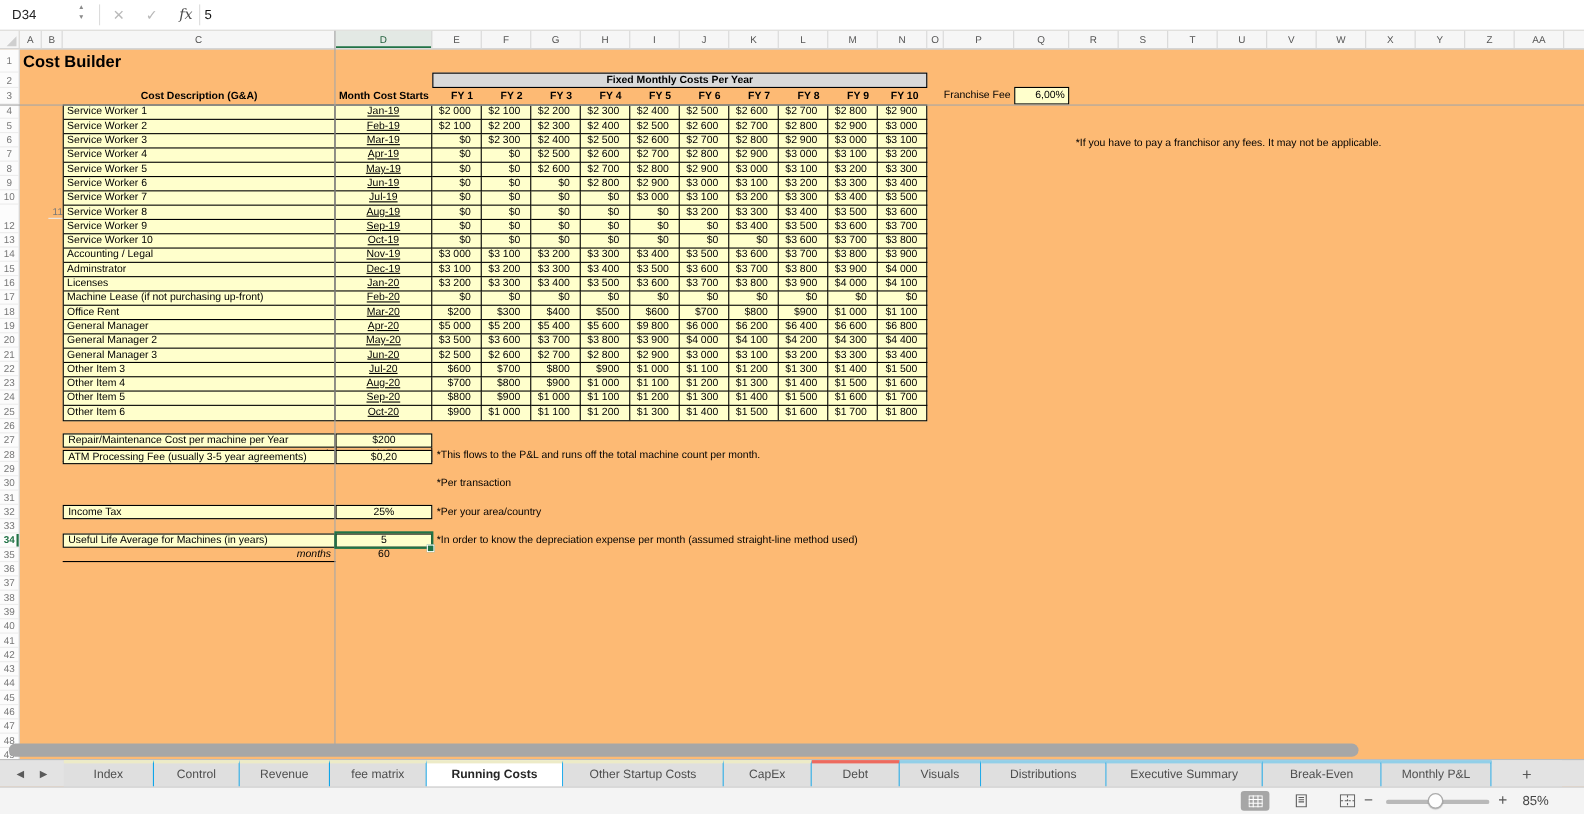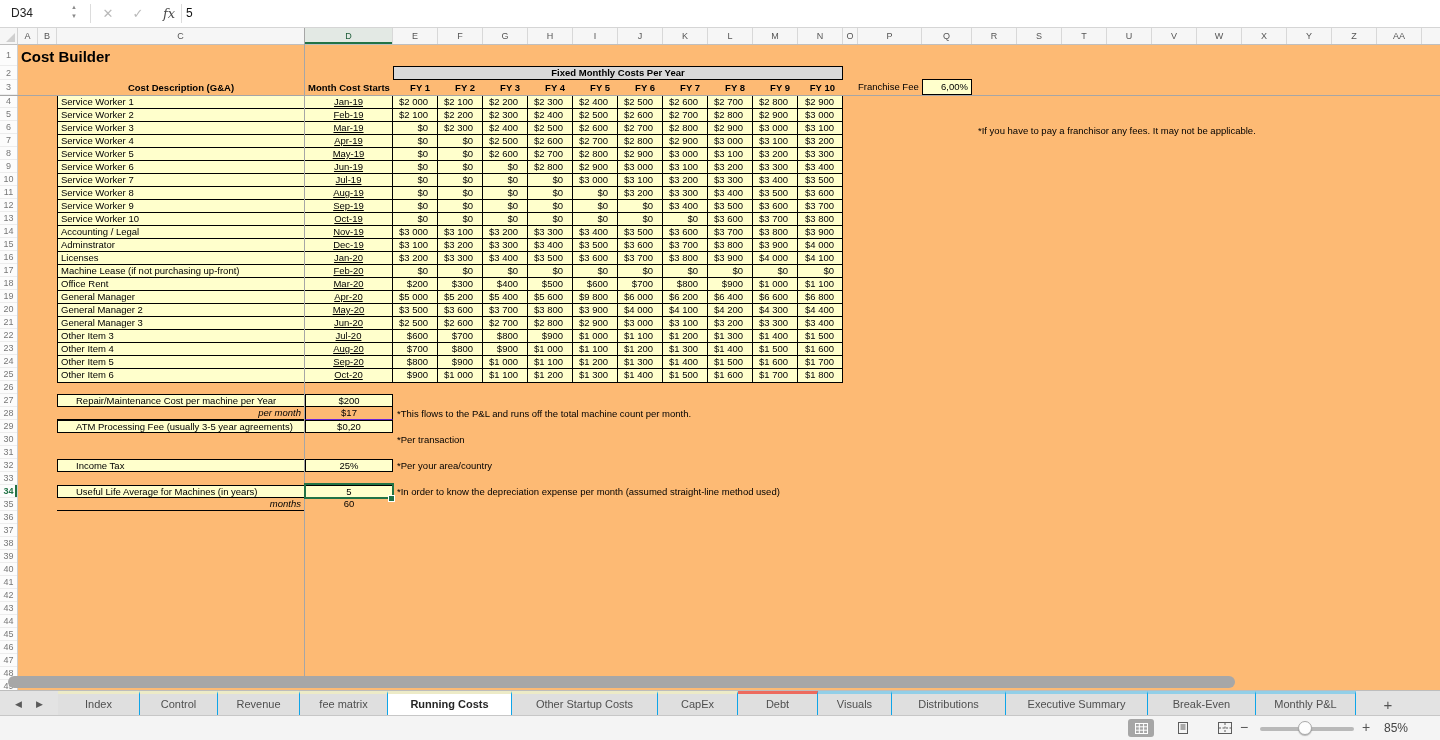--- a/index.html
+++ b/index.html
@@ -68,28 +68,28 @@
 
   
   .fr-label { position:absolute; left:858px; top:81px; font-size:9.5px; color:#000; }
   .fr-box { position:absolute; left:922px; top:79px; width:50px; height:16px;
     background:#ffffcc; border:1px solid #000; font-size:9.5px; line-height:14px;
     text-align:right; padding-right:3px; color:#000; }
   .fr-note { position:absolute; left:978px; top:81px; font-size:9.5px; color:#000;margin-top:44px; }
 
   
   .x-label, .x-val { position:absolute; height:13px; font-size:9.5px; line-height:11px; color:#000; }
-  .x-label { left:57px; width:248px; padding-left:18px; }
+  .x-label { left:57px; width:248px; padding-left:4px; }
   .x-val { left:305px; width:88px; text-align:center; }
   .x-yellow { background:#ffffcc; border:1px solid #000; }
   .x-italic { font-style:italic; text-align:right; padding-right:4px; }
   .x-bb { border-bottom:1px solid #000; }
   .x-box17 { border-left:1px solid #000; border-right:1px solid #000; border-bottom:1px solid #6d28d9; }
   .x-note { position:absolute; left:397px; font-size:9.5px; color:#000; white-space:nowrap; }
-  .r27 { top:394px; } .r28 { top:407px; } .r30 { top:420px; }
+  .r27 { top:394px; } .r28 { top:407px; } .r30 { top:409px; }
   .r32 { top:459px; } .r34 { top:485px; } .r35 { top:498px; }
   .n28 { top:408px; } .n30 { top:434px; } .n32 { top:460px; } .n34 { top:486px; }
 
   
   .freeze-v { position:absolute; left:304px; top:28px; width:1px; height:650px; background:#a6a6a6; z-index:3; }
   .freeze-h { position:absolute; left:0; top:95px; width:1440px; height:1px; background:#a6a6a6; z-index:3; }
 
   
   .sel-box { position:absolute; left:304px; top:483px; width:90px; height:16px;
     border:2px solid #217346; z-index:6; }
@@ -179,21 +179,21 @@
       <div class="rowh" style="height: 21px; line-height: 21px;">1</div>
       <div class="rowh" style="height: 14px; line-height: 14px;">2</div>
       <div class="rowh" style="height: 15px; line-height: 15px;">3</div>
       <div class="rowh" style="height: 13px; line-height: 13px;">4</div>
       <div class="rowh" style="height: 13px; line-height: 13px;">5</div>
       <div class="rowh" style="height: 13px; line-height: 13px;">6</div>
       <div class="rowh" style="height: 13px; line-height: 13px;">7</div>
       <div class="rowh" style="height: 13px; line-height: 13px;">8</div>
       <div class="rowh" style="height: 13px; line-height: 13px;">9</div>
       <div class="rowh" style="height: 13px; line-height: 13px;">10</div>
-      <div class="rowh" style="height: 13px; line-height: 13px;">11</div>
+      <div class="rowh" style="height: 13px; line-height: 13px; margin-left: 44px;">11</div>
       <div class="rowh" style="height: 13px; line-height: 13px;">12</div>
       <div class="rowh" style="height: 13px; line-height: 13px;">13</div>
       <div class="rowh" style="height: 13px; line-height: 13px;">14</div>
       <div class="rowh" style="height: 13px; line-height: 13px;">15</div>
       <div class="rowh" style="height: 13px; line-height: 13px;">16</div>
       <div class="rowh" style="height: 13px; line-height: 13px;">17</div>
       <div class="rowh" style="height: 13px; line-height: 13px;">18</div>
       <div class="rowh" style="height: 13px; line-height: 13px;">19</div>
       <div class="rowh" style="height: 13px; line-height: 13px;">20</div>
       <div class="rowh" style="height: 13px; line-height: 13px;">21</div>

